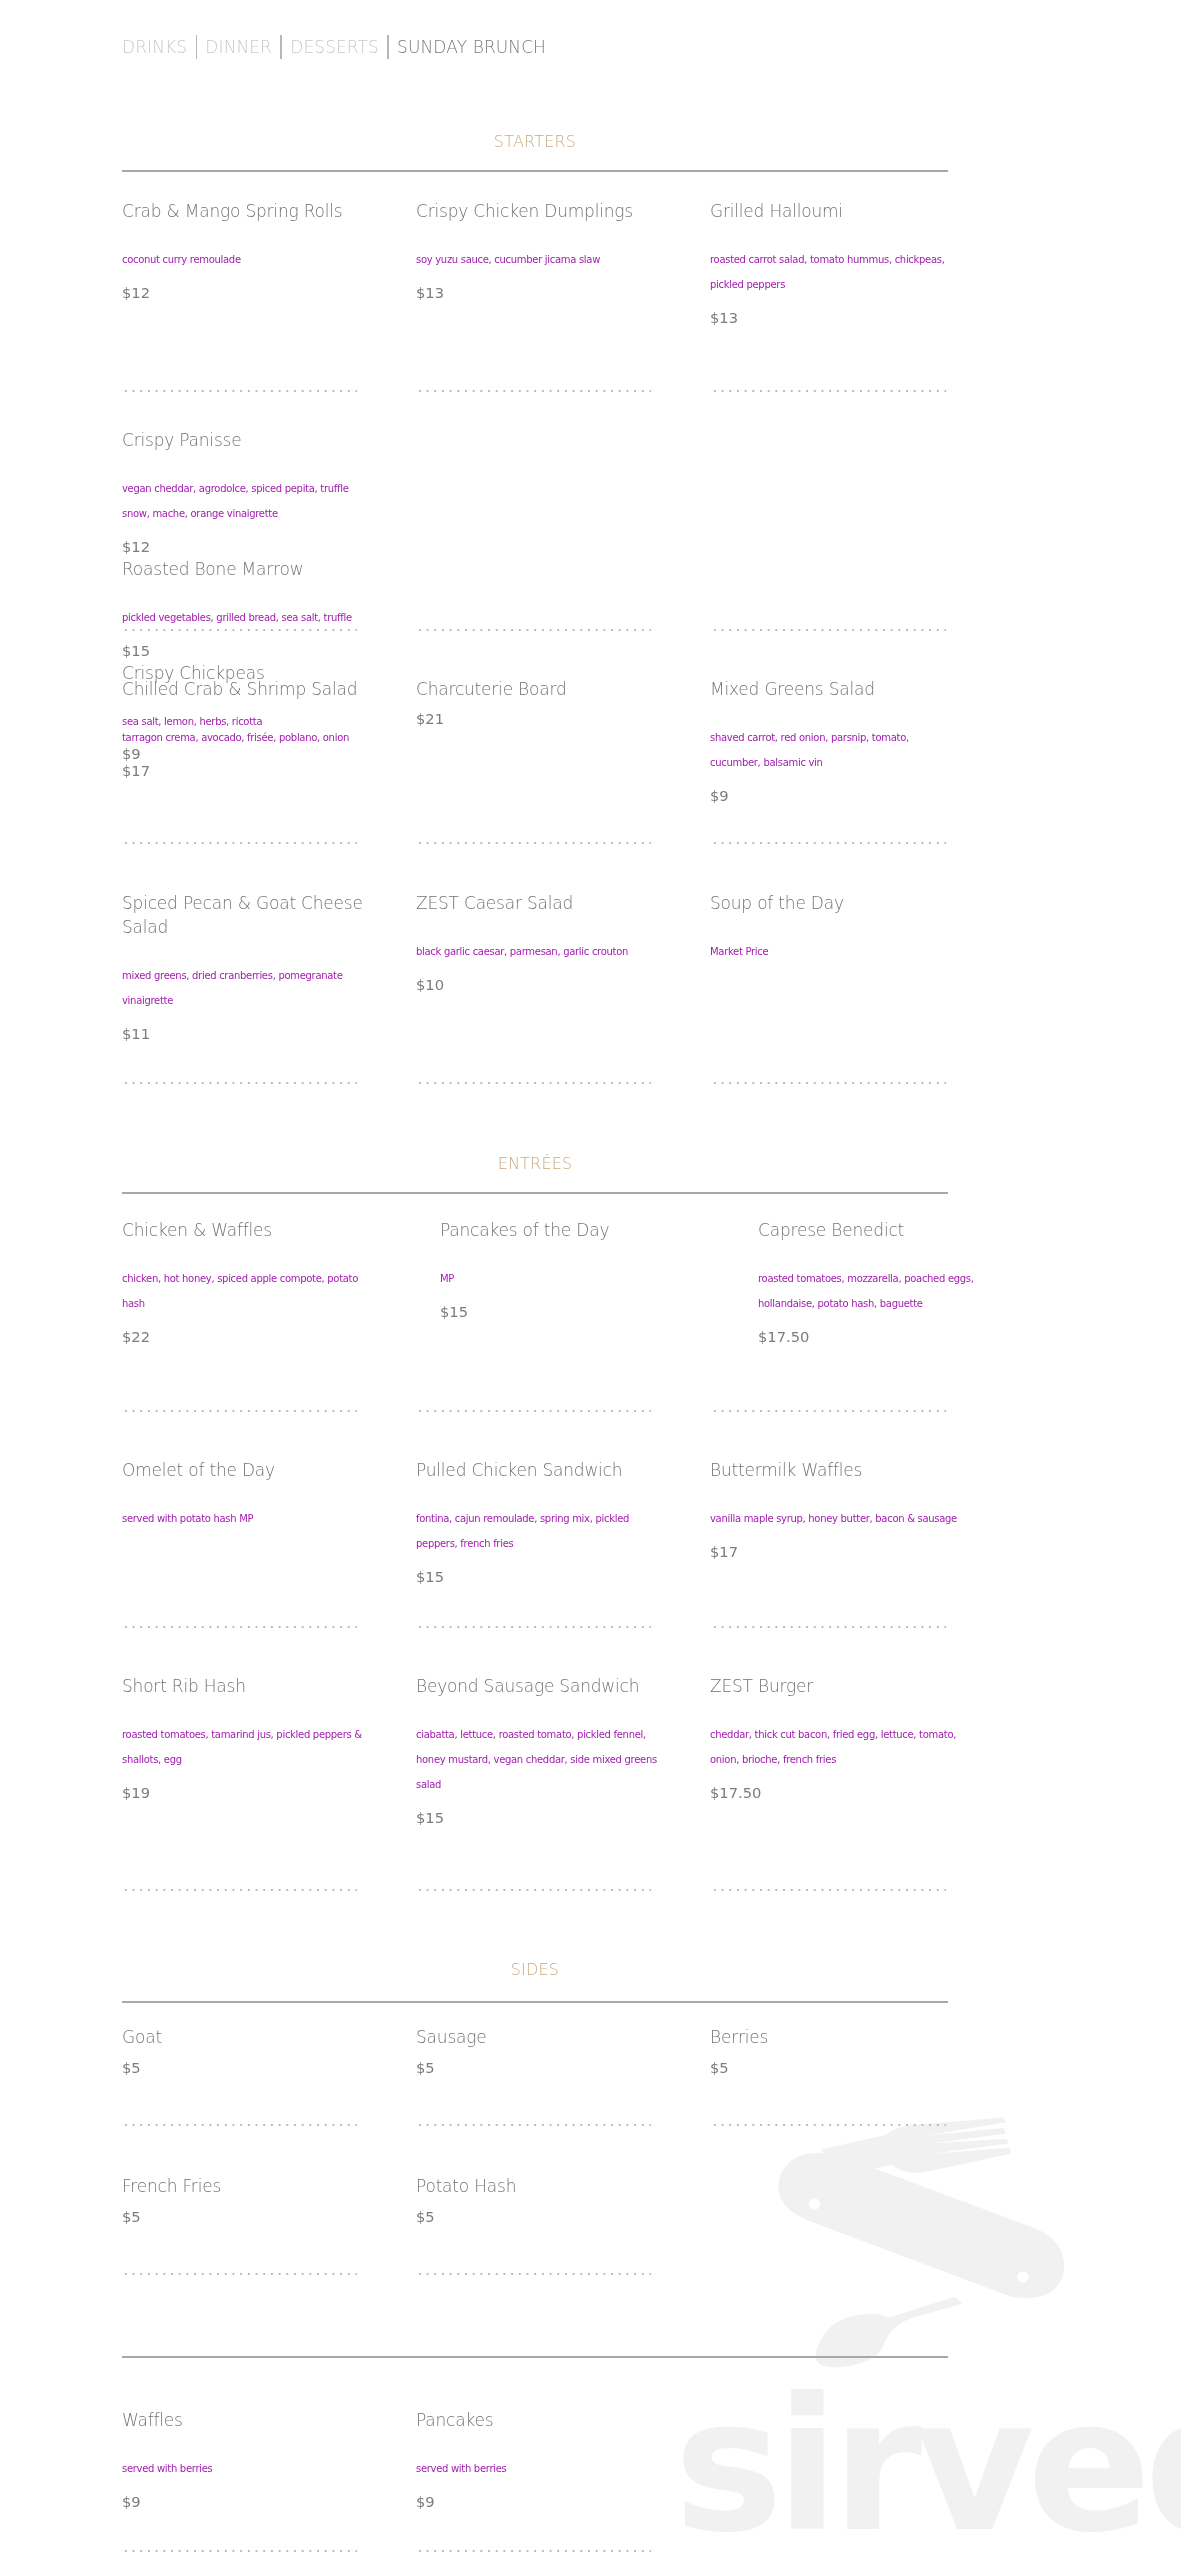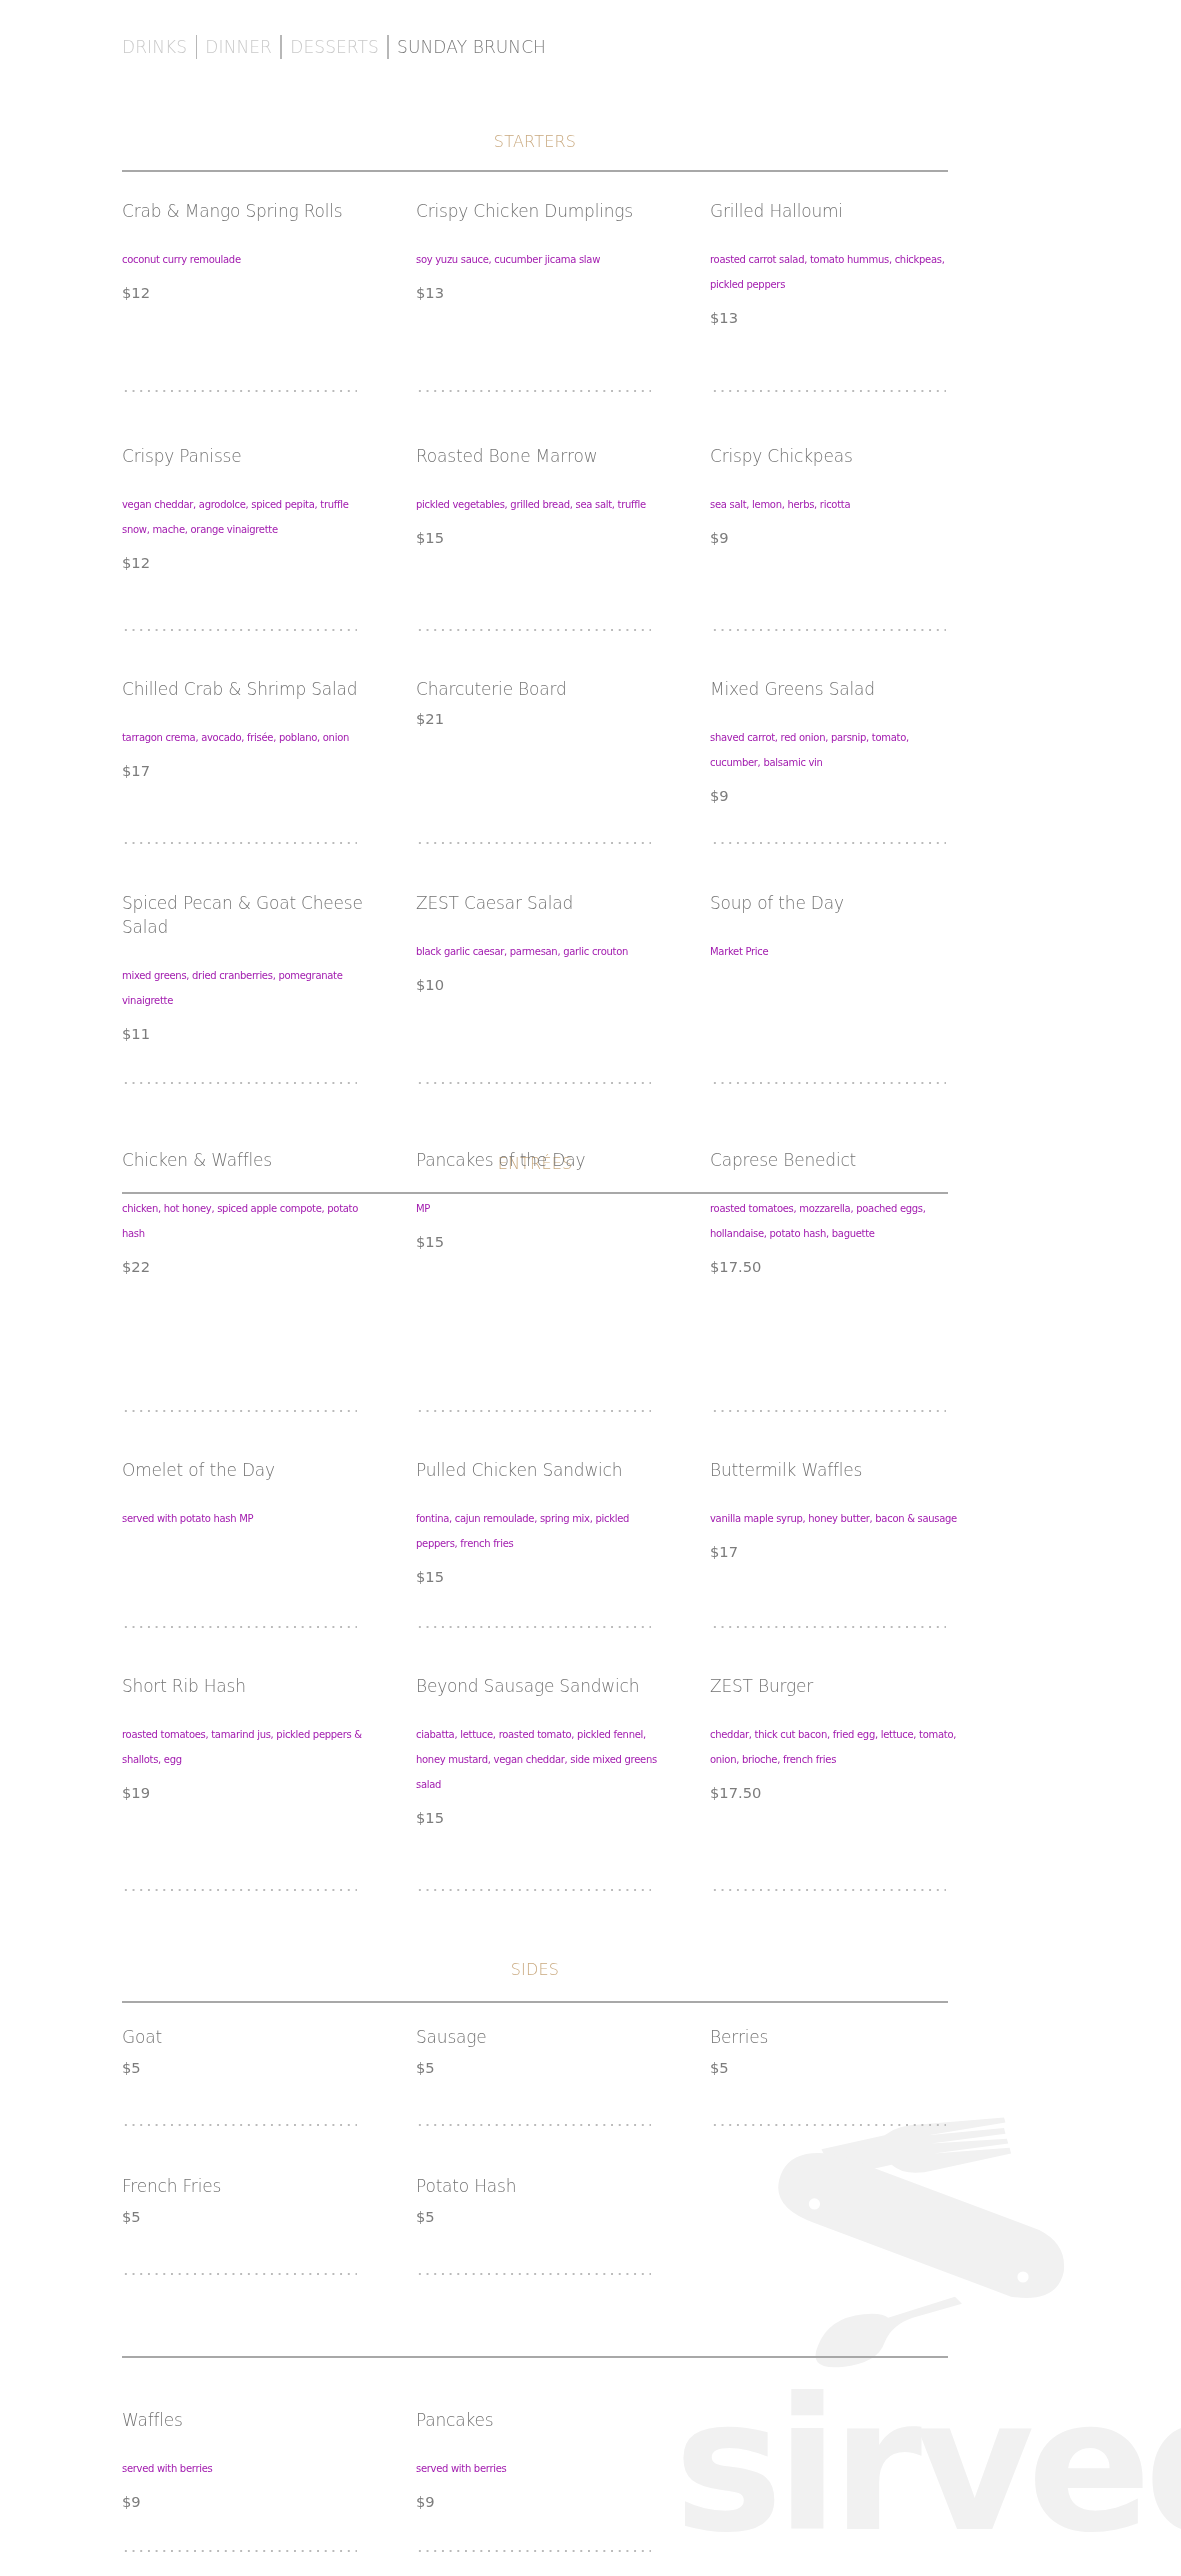--- a/index.html
+++ b/index.html
@@ -73,21 +73,21 @@
     <div class="item">
       <div class="item-name">Grilled Halloumi</div>
       <div class="item-desc">roasted carrot salad, tomato hummus, chickpeas, pickled peppers</div>
       <div class="item-price">$13</div>
     </div>
   </div>
   <div class="dots" style="top:390px; left:0;"></div>
   <div class="dots" style="top:390px; left:294px;"></div>
   <div class="dots" style="top:390px; left:589px;"></div>
 
-  <div class="row" style="position:absolute; top:444px; left:0;">
+  <div class="row" style="position:absolute; top:428px; left:0;flex-direction:column;">
     <div class="item">
       <div class="item-name">Crispy Panisse</div>
       <div class="item-desc">vegan cheddar, agrodolce, spiced pepita, truffle snow, mache, orange vinaigrette</div>
       <div class="item-price">$12</div>
     </div>
     <div class="item">
       <div class="item-name">Roasted Bone Marrow</div>
       <div class="item-desc">pickled vegetables, grilled bread, sea salt, truffle</div>
       <div class="item-price">$15</div>
     </div>
@@ -139,21 +139,21 @@
   </div>
   <div class="dots" style="top:1082px; left:0;"></div>
   <div class="dots" style="top:1082px; left:294px;"></div>
   <div class="dots" style="top:1082px; left:589px;"></div>
 
   <section class="section" style="top:1150px;">
     <h2 class="section-title">ENTRÉES</h2>
     <div class="section-rule" style="margin-top:14px;"></div>
   </section>
 
-  <div class="row" style="position:absolute; top:1148px; left:0;">
+  <div class="row" style="position:absolute; top:1218px; left:0;gap:24px;">
     <div class="item">
       <div class="item-name">Chicken &amp; Waffles</div>
       <div class="item-desc">chicken, hot honey, spiced apple compote, potato hash</div>
       <div class="item-price">$22</div>
     </div>
     <div class="item">
       <div class="item-name">Pancakes of the Day</div>
       <div class="item-desc">MP</div>
       <div class="item-price">$15</div>
     </div>

